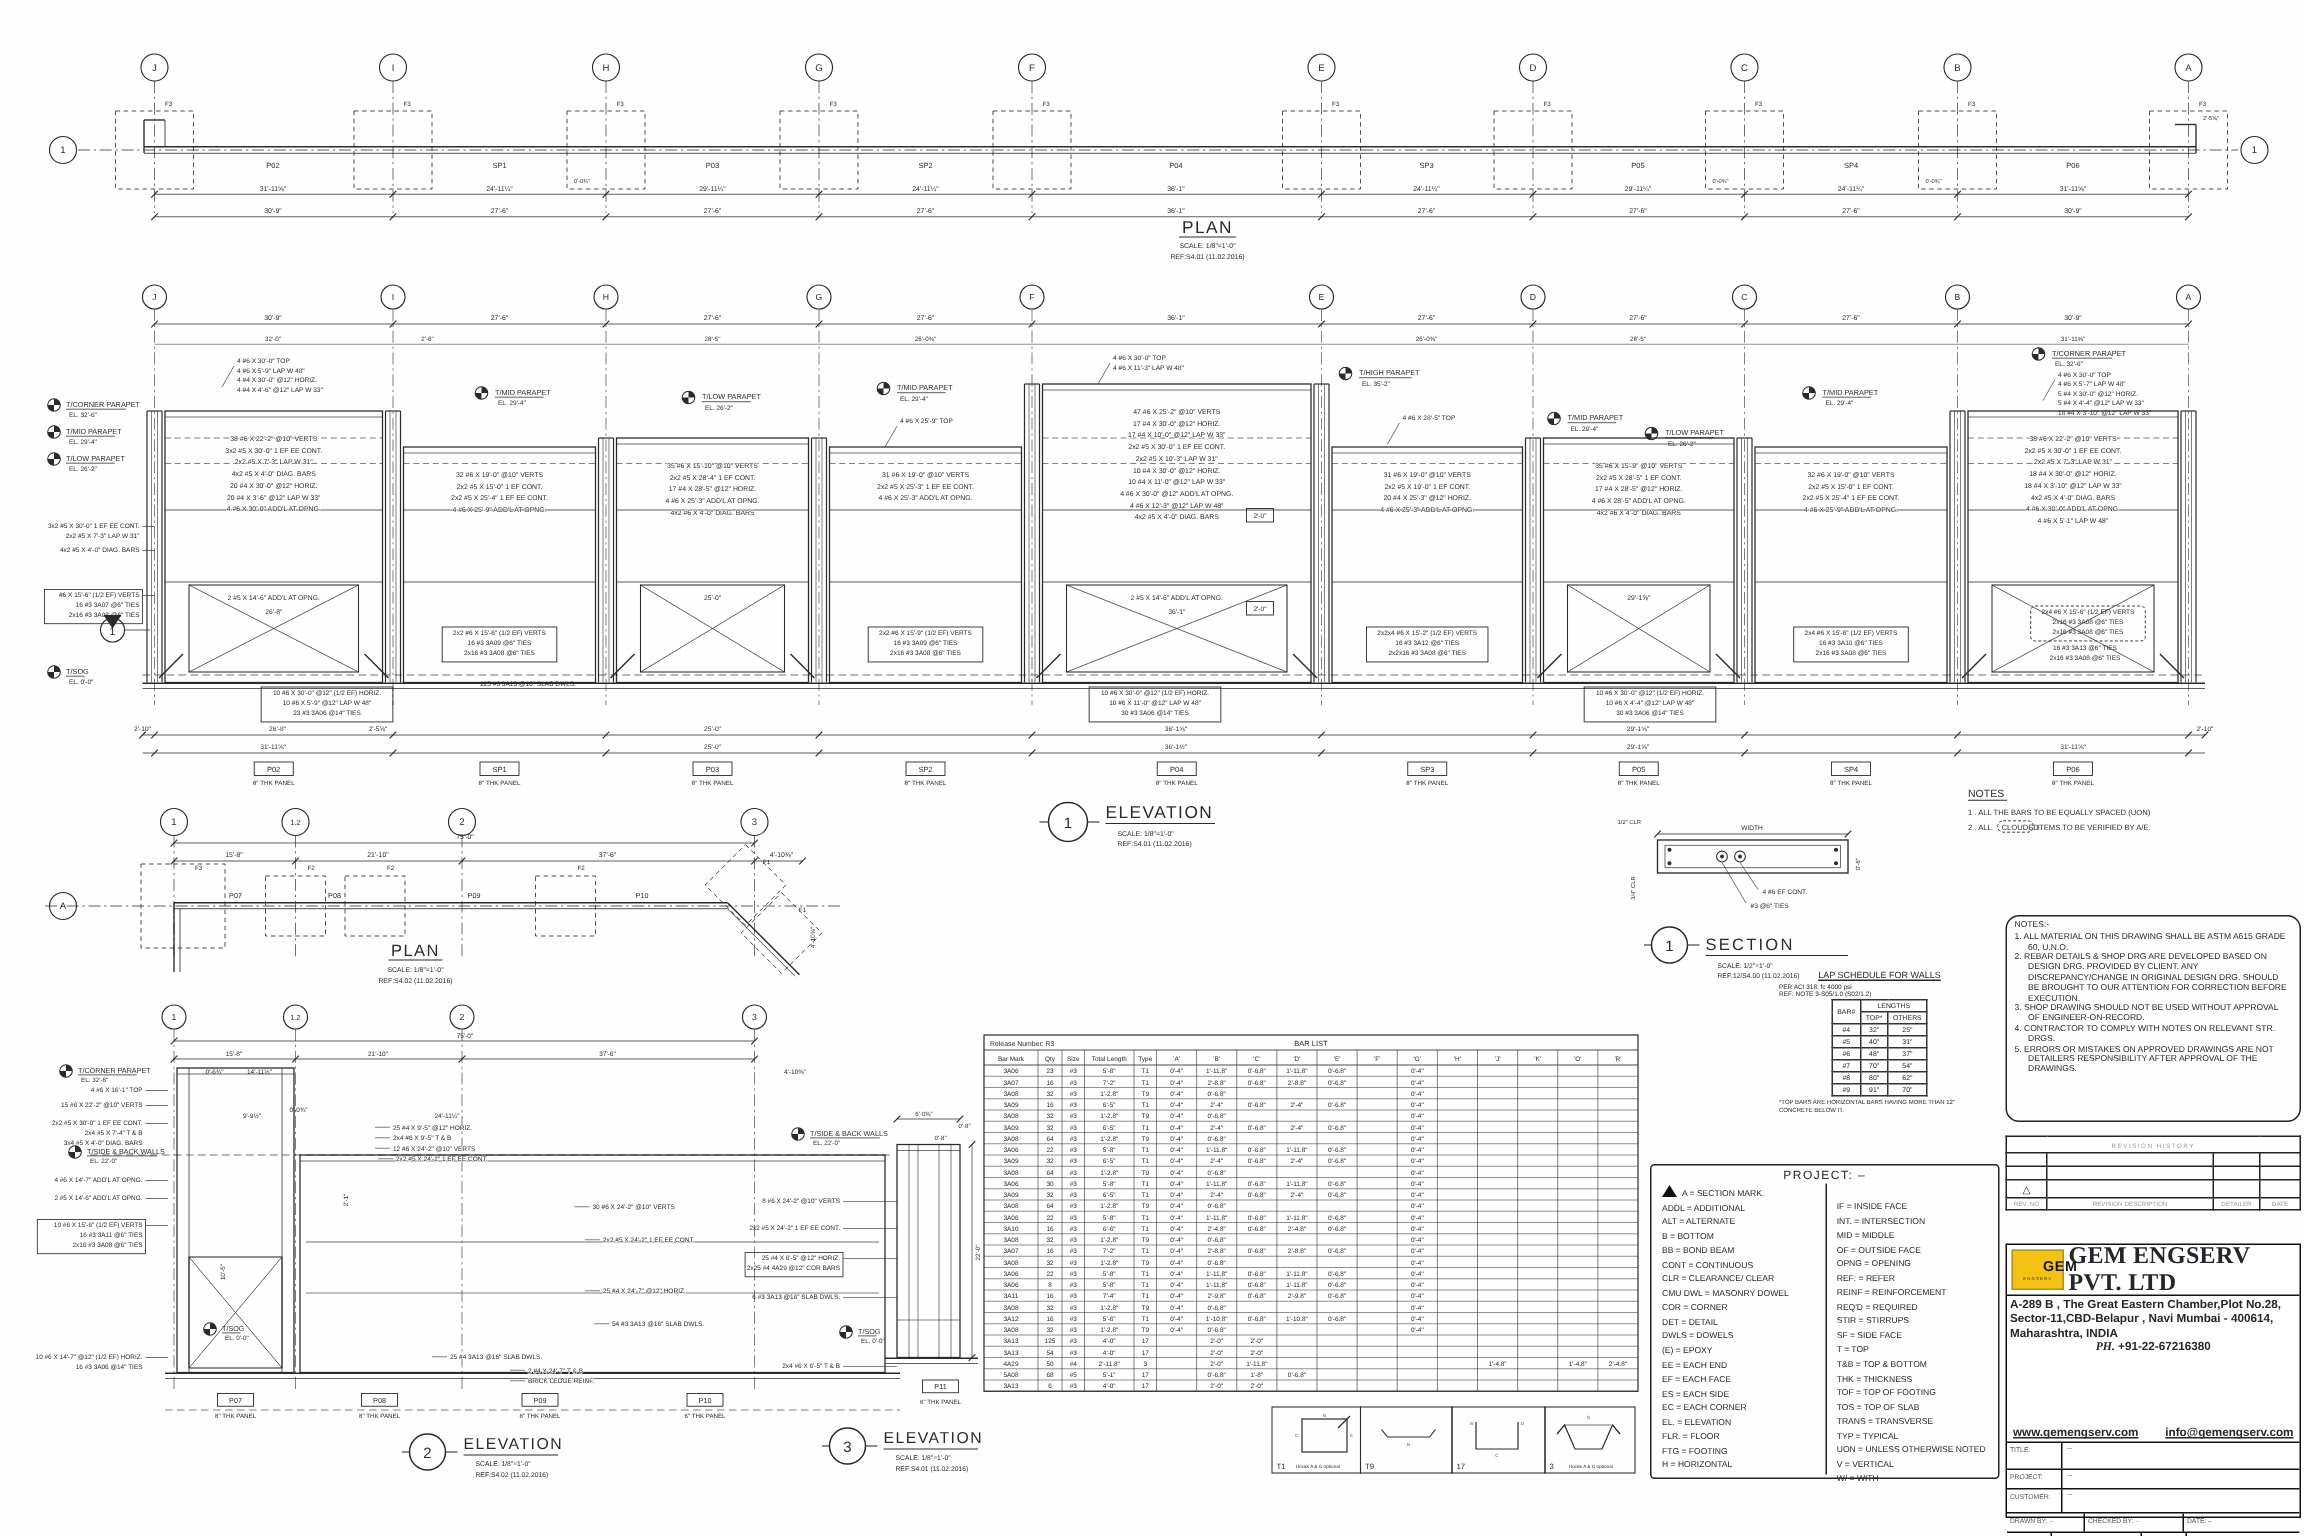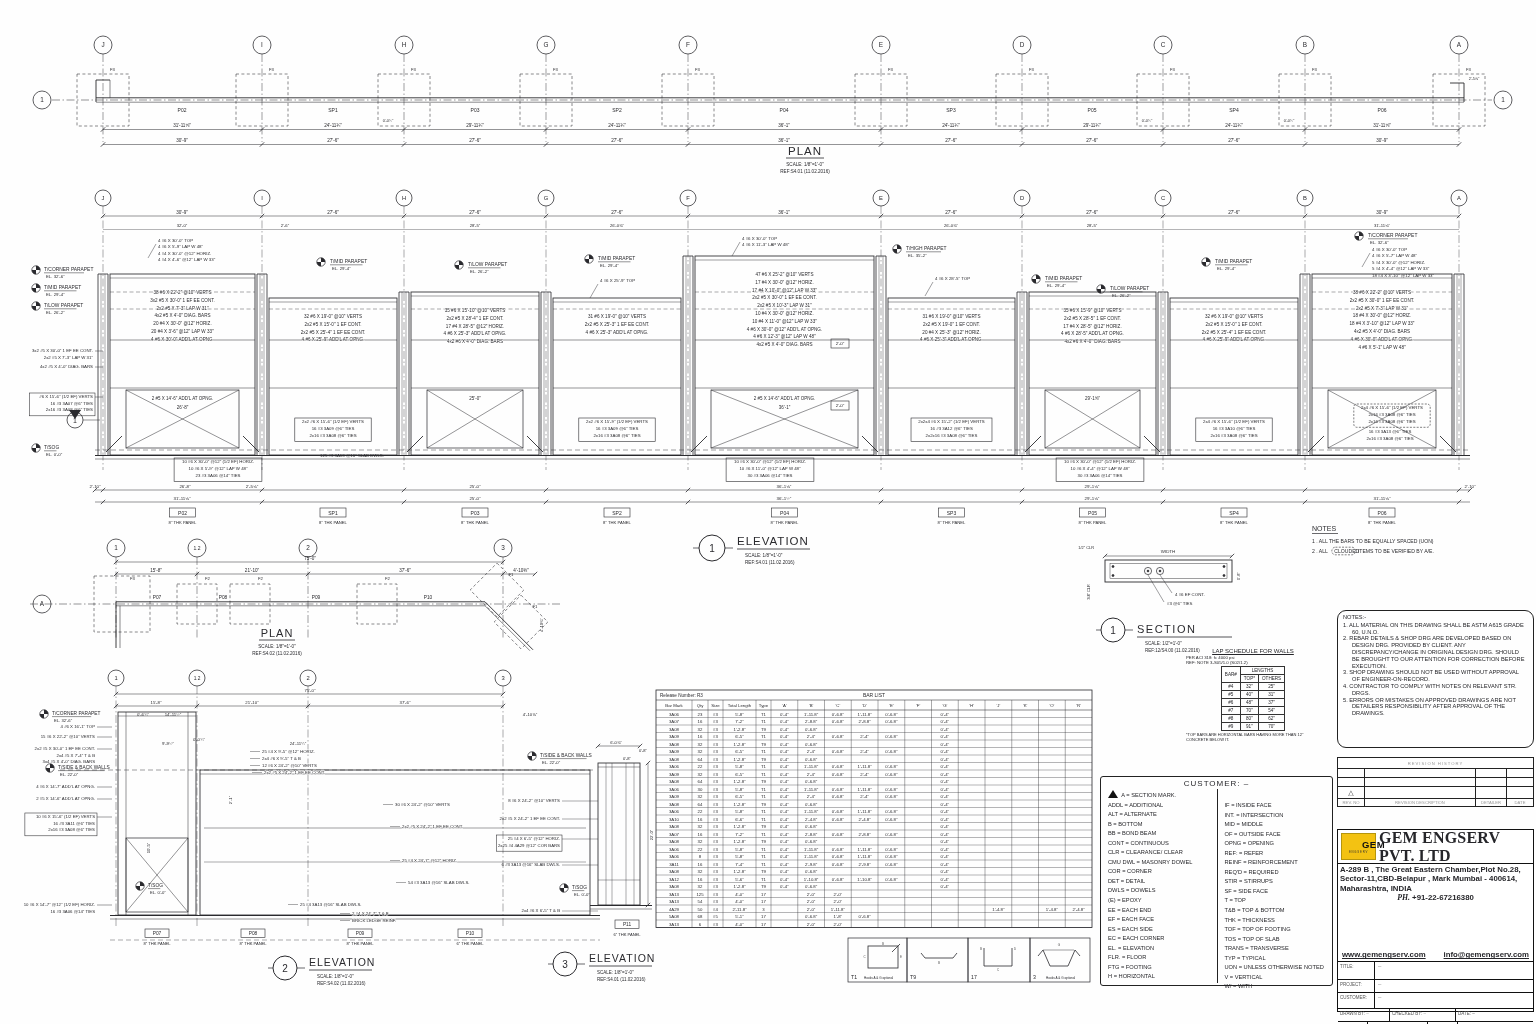--- a/index.html
+++ b/index.html
@@ -1332,21 +1332,21 @@
     <div id="nb-items">
         <div class="nb-item">1.  ALL MATERIAL ON THIS DRAWING SHALL BE ASTM A615 GRADE 60, U.N.O.</div>
         <div class="nb-item">2.  REBAR DETAILS &amp; SHOP DRG ARE DEVELOPED BASED ON DESIGN DRG. PROVIDED BY CLIENT. ANY DISCREPANCY/CHANGE IN ORIGINAL DESIGN DRG. SHOULD BE BROUGHT TO OUR ATTENTION  FOR CORRECTION BEFORE EXECUTION.</div>
         <div class="nb-item">3.  SHOP DRAWING SHOULD NOT BE USED WITHOUT APPROVAL OF ENGINEER-ON-RECORD.</div>
         <div class="nb-item">4.  CONTRACTOR TO COMPLY WITH NOTES ON RELEVANT STR. DRGS.</div>
         <div class="nb-item">5.  ERRORS OR MISTAKES ON APPROVED DRAWINGS ARE NOT DETAILERS RESPONSIBILITY AFTER APPROVAL OF THE DRAWINGS.</div>
       </div>
   </div>
 
   <div id="legends" class="abs">
-    <div class="lg-title">CUSTOMER: –</div>
+    <div class="lg-title">PROJECT: –</div>
     <div class="lg-cols">
       <div class="lg-col" id="lg-left">
         <div>
           <span class="tri"></span>
           <span>A</span>
           <span>= SECTION MARK.</span>
         </div>
       <div>ADDL  = ADDITIONAL</div>
           <div>ALT  = ALTERNATE</div>
           <div>B  = BOTTOM</div>
@@ -1429,21 +1429,21 @@
   <div id="titleblock" class="abs">
     <div class="tb-head">
       <div class="tb-logo">
         <div class="g1">GEM</div>
         <div class="g2">ENGSERV</div>
       </div>
       <div class="tb-company">GEM ENGSERV PVT. LTD</div>
     </div>
     <div class="tb-addr">
       <div>A-289 B , The Great Eastern Chamber,Plot No.28,</div>
-      <div>Sector-11,CBD-Belapur , Mark Mumbai - 400614,</div>
+      <div>Sector-11,CBD-Belapur , Navi Mumbai - 400614,</div>
       <div>Maharashtra, INDIA</div>
       <div class="tb-ph">
         <span class="ph-l">PH.</span>
         <span>+91-22-67216380</span>
       </div>
       <div class="tb-web">
         <span>www.gemengserv.com</span>
         <span>info@gemengserv.com</span>
       </div>
     </div>

